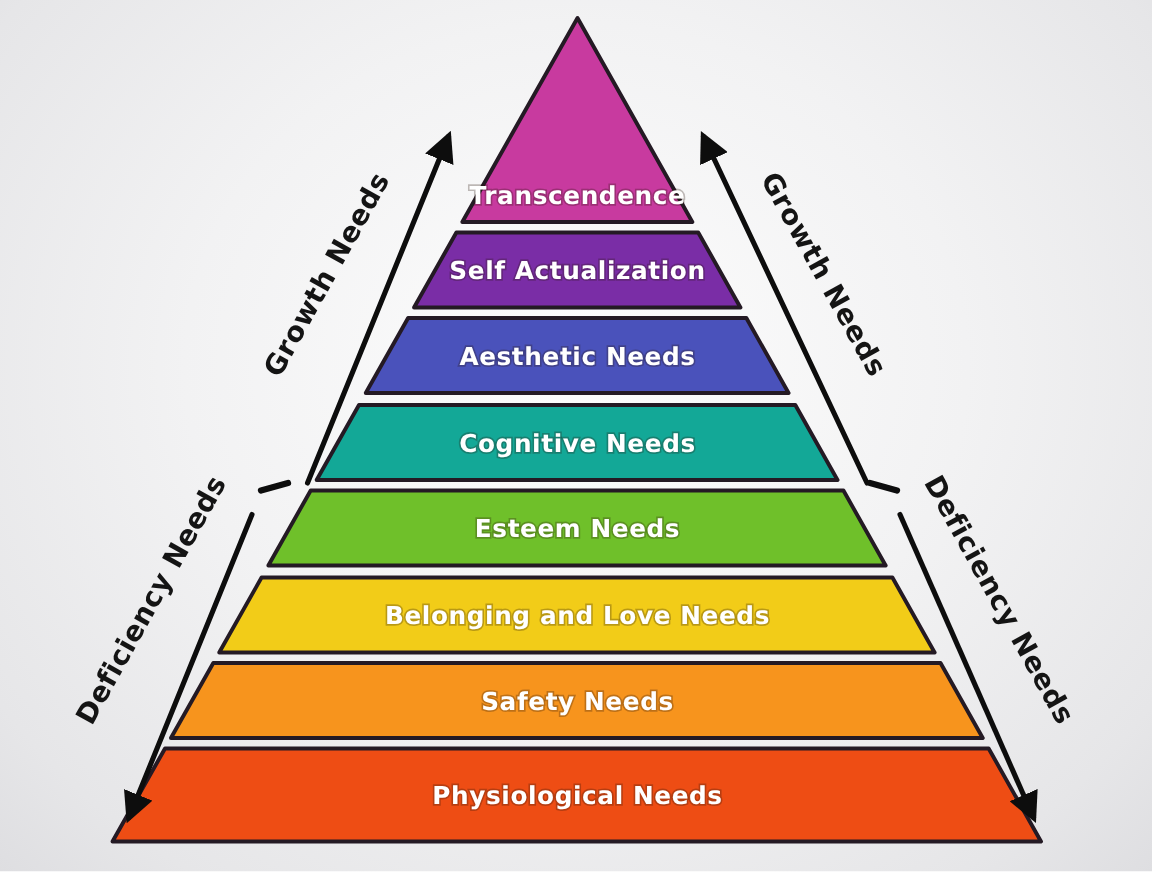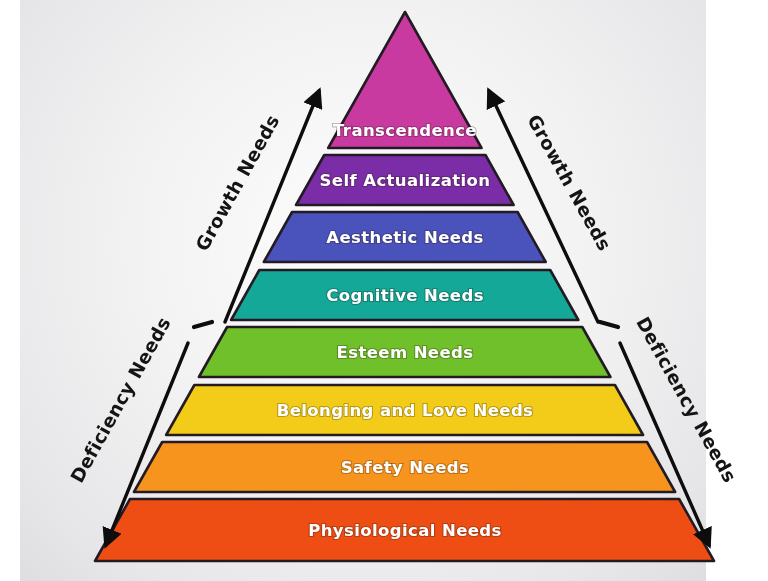--- a/index.html
+++ b/index.html
@@ -1,23 +1,22 @@
 <!DOCTYPE html>
 <html><head>
 <meta charset="utf-8">
 <style>
   html,body{margin:0;padding:0;}
   body{
     width:768px;height:581px;overflow:hidden;
     font-family:"DejaVu Sans", sans-serif;
   }
   #stage{
-    position:relative;width:686px;height:581px;
+    position:relative;width:768px;height:581px;
     background:radial-gradient(ellipse at 50% 42%, #fdfdfd 0%, #f2f2f3 48%, #e6e6e8 85%, #dedee1 100%);
-    margin-left:20px;
   }
   svg{position:absolute;left:0;top:0;}
   .band{stroke-linejoin:round;}
   .band-label{
     fill:#ffffff;
     font-weight:bold;
     font-size:16.5px;
     letter-spacing:.4px;
     text-anchor:middle;
     paint-order:stroke;

